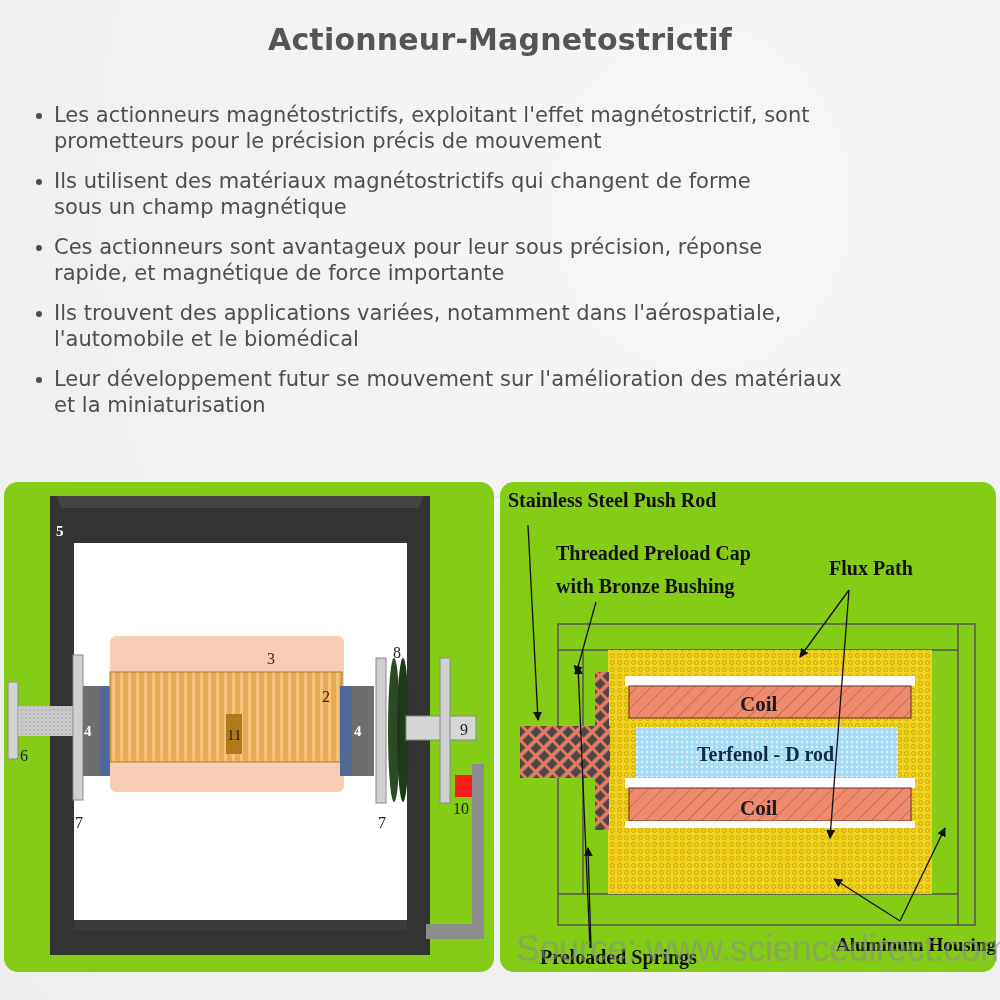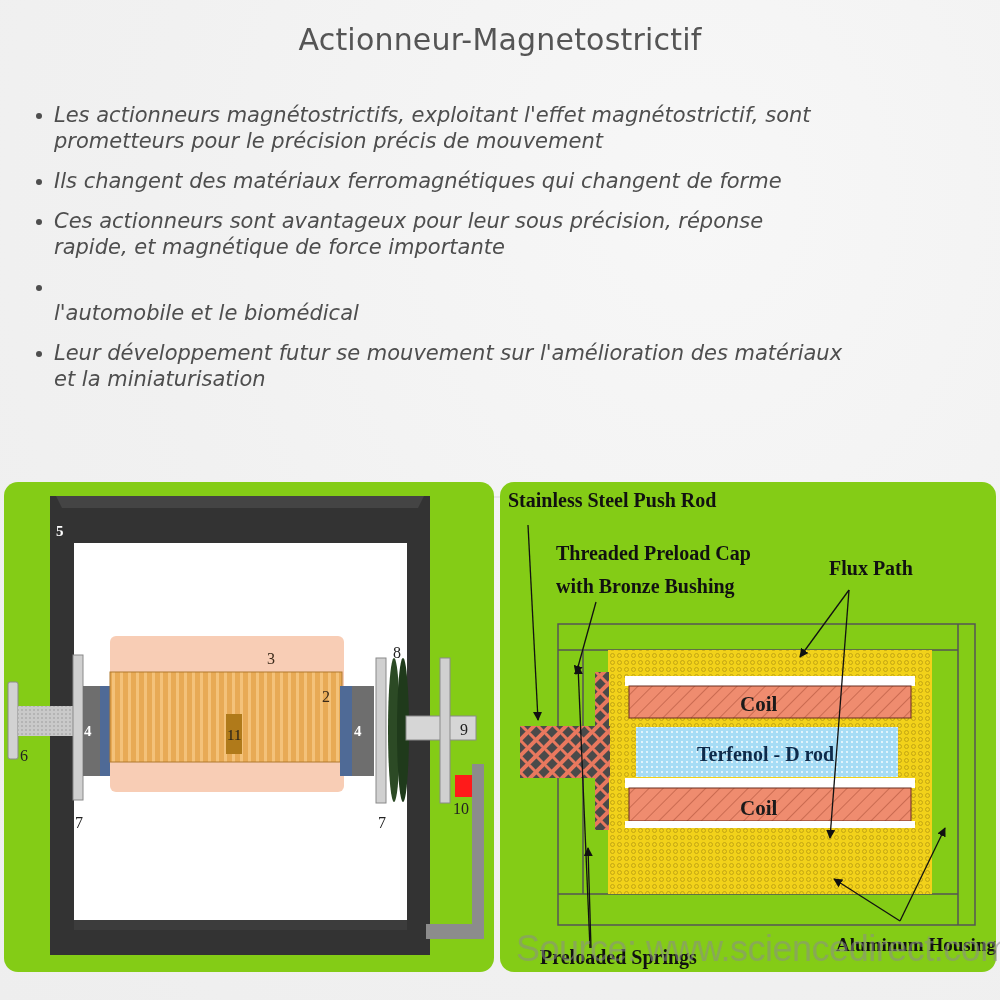--- a/index.html
+++ b/index.html
@@ -4,25 +4,25 @@
 <style>
   html, body { margin: 0; padding: 0; }
   body {
     width: 1000px; height: 1000px; overflow: hidden; position: relative;
     background: radial-gradient(ellipse at 70% 20%, #f7f7f7 0%, #f1f1f1 55%, #eeeeee 100%);
     font-family: "DejaVu Sans", sans-serif;
     color: #4d4d4d;
   }
   .title {
     position: absolute; left: 0; top: 22px; width: 1000px; text-align: center;
-    font-size: 30px; letter-spacing: 0.2px; color: #555555;
+    font-size: 30px; letter-spacing: 0.2px; color: #555555; font-weight: bold;
   }
   .bullets {
     position: absolute; left: 36px; top: 102px; width: 930px;
-    margin: 0; padding: 0; list-style: none; font-style: italic;
+    margin: 0; padding: 0; list-style: none;
   }
   .bullets li {
     position: relative; padding-left: 18px; font-size: 21px; line-height: 26px;
     color: #4e4e4e; margin-bottom: 14px;
   }
   .bullets li .dot {
     position: absolute; left: 0; top: 11px; width: 6px; height: 6px;
     border-radius: 50%; background: #4e4e4e;
   }
   .divider {
@@ -47,30 +47,31 @@
 <div class="title">Actionneur-Magnetostrictif</div>
 
 <ul class="bullets">
   <li>
     <span class="dot"></span>
     <span>Les actionneurs magnétostrictifs, exploitant l'effet magnétostrictif, sont</span><br>
     <span>prometteurs pour le précision précis de mouvement</span>
   </li>
   <li>
     <span class="dot"></span>
-    <span>Ils changent des matériaux ferromagnétiques qui changent de forme</span><br>
+    <span>Ils utilisent des matériaux magnétostrictifs qui changent de forme</span><br>
+    <span>sous un champ magnétique</span>
   </li>
   <li>
     <span class="dot"></span>
     <span>Ces actionneurs sont avantageux pour leur sous précision, réponse</span><br>
     <span>rapide, et magnétique de force importante</span>
   </li>
   <li>
     <span class="dot"></span>
-    <br>
+    <span>Ils trouvent des applications variées, notamment dans l'aérospatiale,</span><br>
     <span>l'automobile et le biomédical</span>
   </li>
   <li>
     <span class="dot"></span>
     <span>Leur développement futur se mouvement sur l'amélioration des matériaux</span><br>
     <span>et la miniaturisation</span>
   </li>
 </ul>
 
 <div class="divider"></div>

